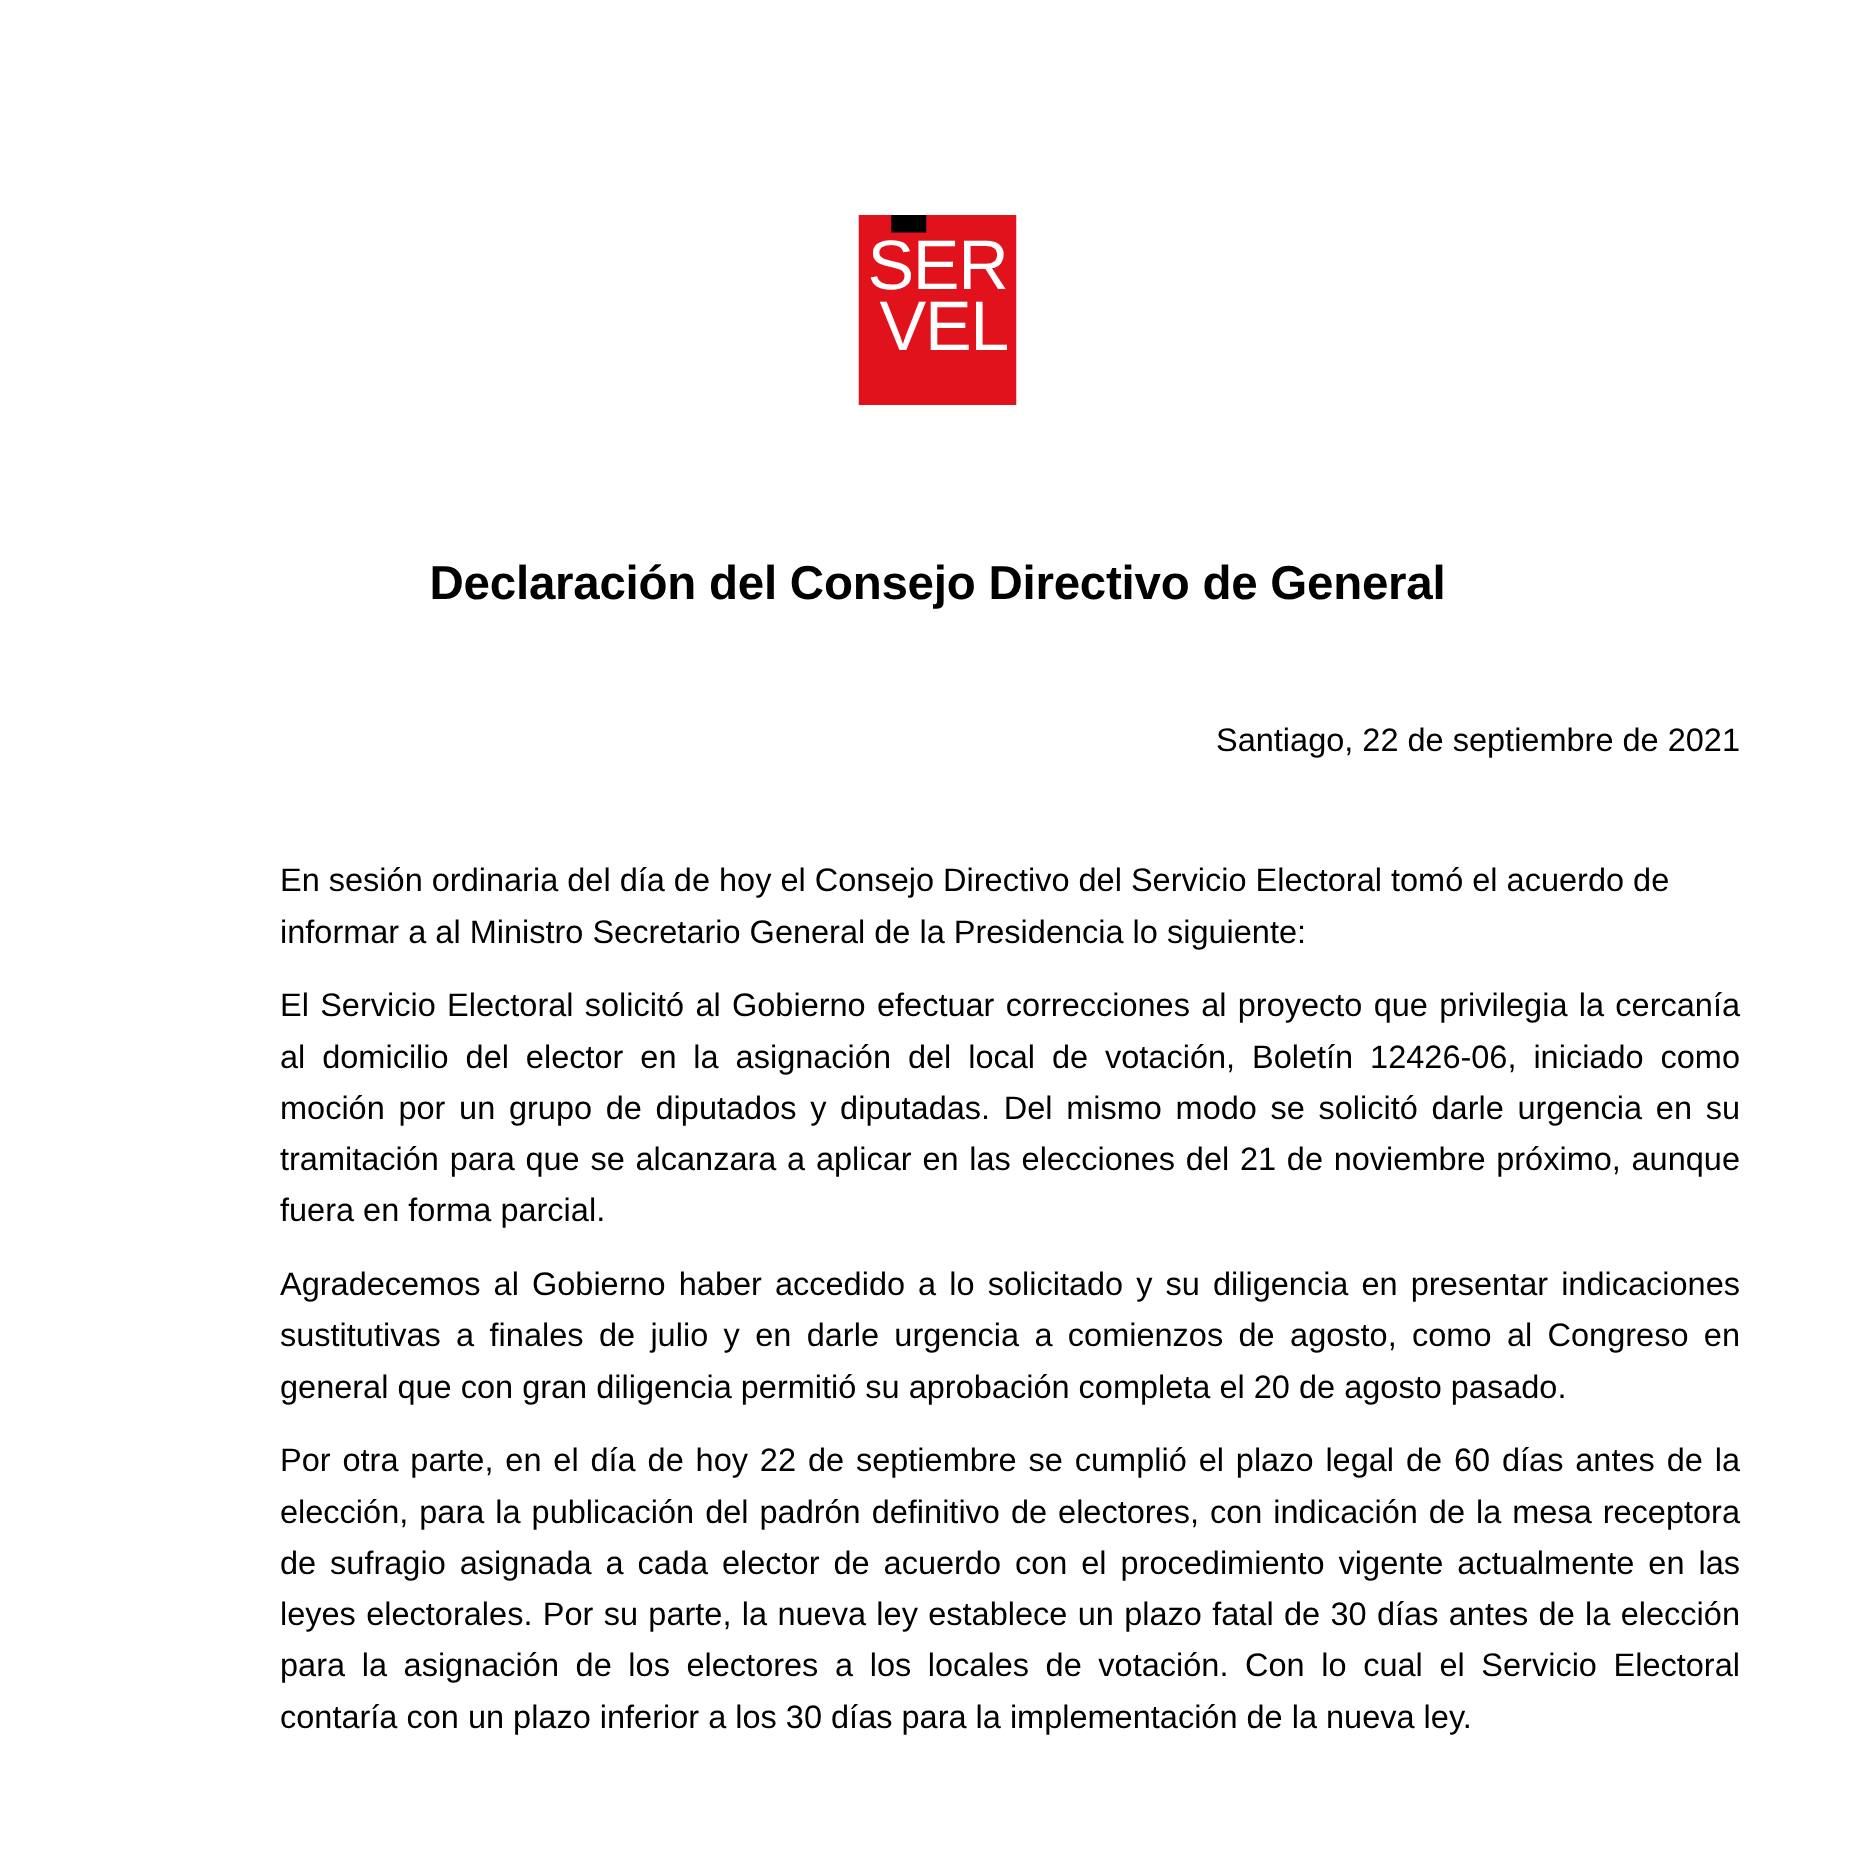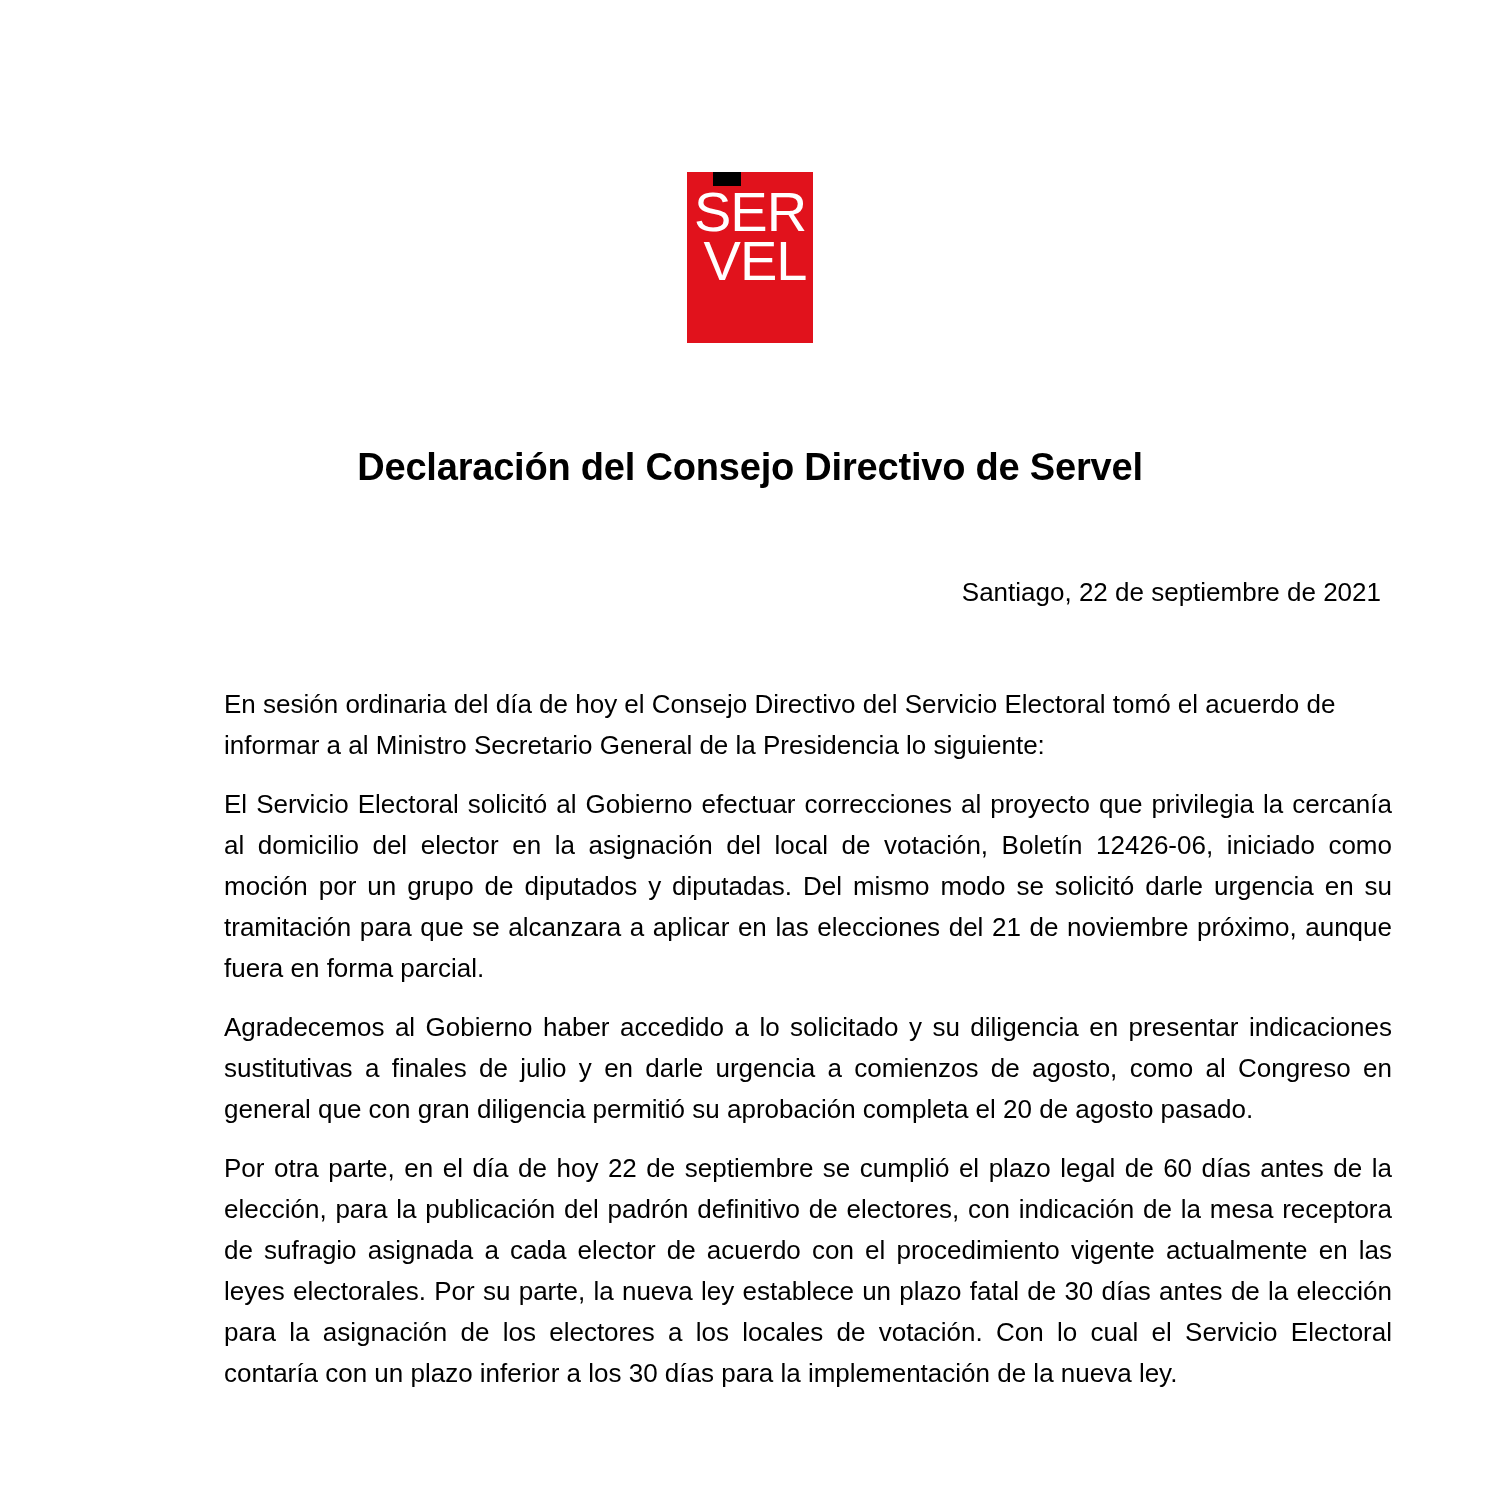--- a/index.html
+++ b/index.html
@@ -30,21 +30,21 @@
     position: absolute;
     left: 0;
     right: 0;
     top: 172px;
     display: flex;
     justify-content: center;
   }
   .logo-box {
     position: relative;
     width: 126px;
-    height: 171px;
+    height: 152px;
     background: #e1121c;
     overflow: hidden;
   }
   .logo-notch {
     position: absolute;
     top: 0;
     left: 26px;
     width: 28px;
     height: 14px;
     background: #000000;
@@ -81,21 +81,21 @@
     text-align: center;
     font-size: 38px;
     font-weight: bold;
     letter-spacing: -0.2px;
     line-height: 1.2;
   }
 
   
   .date-line {
     position: absolute;
-    left: 197px;
+    left: 208px;
     width: 1184px;
     top: 574px;
     text-align: right;
     font-size: 26px;
     line-height: 1.45;
   }
 
   
   .body-block {
     position: absolute;
@@ -125,21 +125,21 @@
   <div class="logo-wrap">
     <div class="logo-box" style="background: rgb(225, 18, 28);">
       <div class="logo-notch" style="background: rgb(0, 0, 0);"></div>
       <div class="logo-text">
         <span class="logo-line">SER</span>
         <span class="logo-line second">VEL</span>
       </div>
     </div>
   </div>
 
-  <h1 class="doc-title">Declaración del Consejo Directivo de Servel</h1>
+  <h1 class="doc-title">Declaración del Consejo Directivo de General</h1>
 
   <div class="date-line">Santiago, 22 de septiembre de 2021</div>
 
   <div class="body-block">
     <p class="para first-para">En sesión ordinaria del día de hoy el Consejo Directivo del Servicio Electoral tomó el acuerdo de informar a al Ministro Secretario General de la Presidencia lo siguiente:</p>
     <p class="para">El Servicio Electoral solicitó al Gobierno efectuar correcciones al proyecto que privilegia la cercanía al domicilio del elector en la asignación del local de votación, Boletín 12426-06, iniciado como moción por un grupo de diputados y diputadas. Del mismo modo se solicitó darle urgencia en su tramitación para que se alcanzara a aplicar en las elecciones del 21 de noviembre próximo, aunque fuera en forma parcial.</p>
     <p class="para">Agradecemos al Gobierno haber accedido a lo solicitado y su diligencia en presentar indicaciones sustitutivas a finales de julio y en darle urgencia a comienzos de agosto, como al Congreso en general que con gran diligencia permitió su aprobación completa el 20 de agosto pasado.</p>
     <p class="para">Por otra parte, en el día de hoy 22 de septiembre se cumplió el plazo legal de 60 días antes de la elección, para la publicación del padrón definitivo de electores, con indicación de la mesa receptora de sufragio asignada a cada elector de acuerdo con el procedimiento vigente actualmente en las leyes electorales. Por su parte, la nueva ley establece un plazo fatal de 30 días antes de la elección para la asignación de los electores a los locales de votación. Con lo cual el Servicio Electoral contaría con un plazo inferior a los 30 días para la implementación de la nueva ley.</p>
 
   </div>

